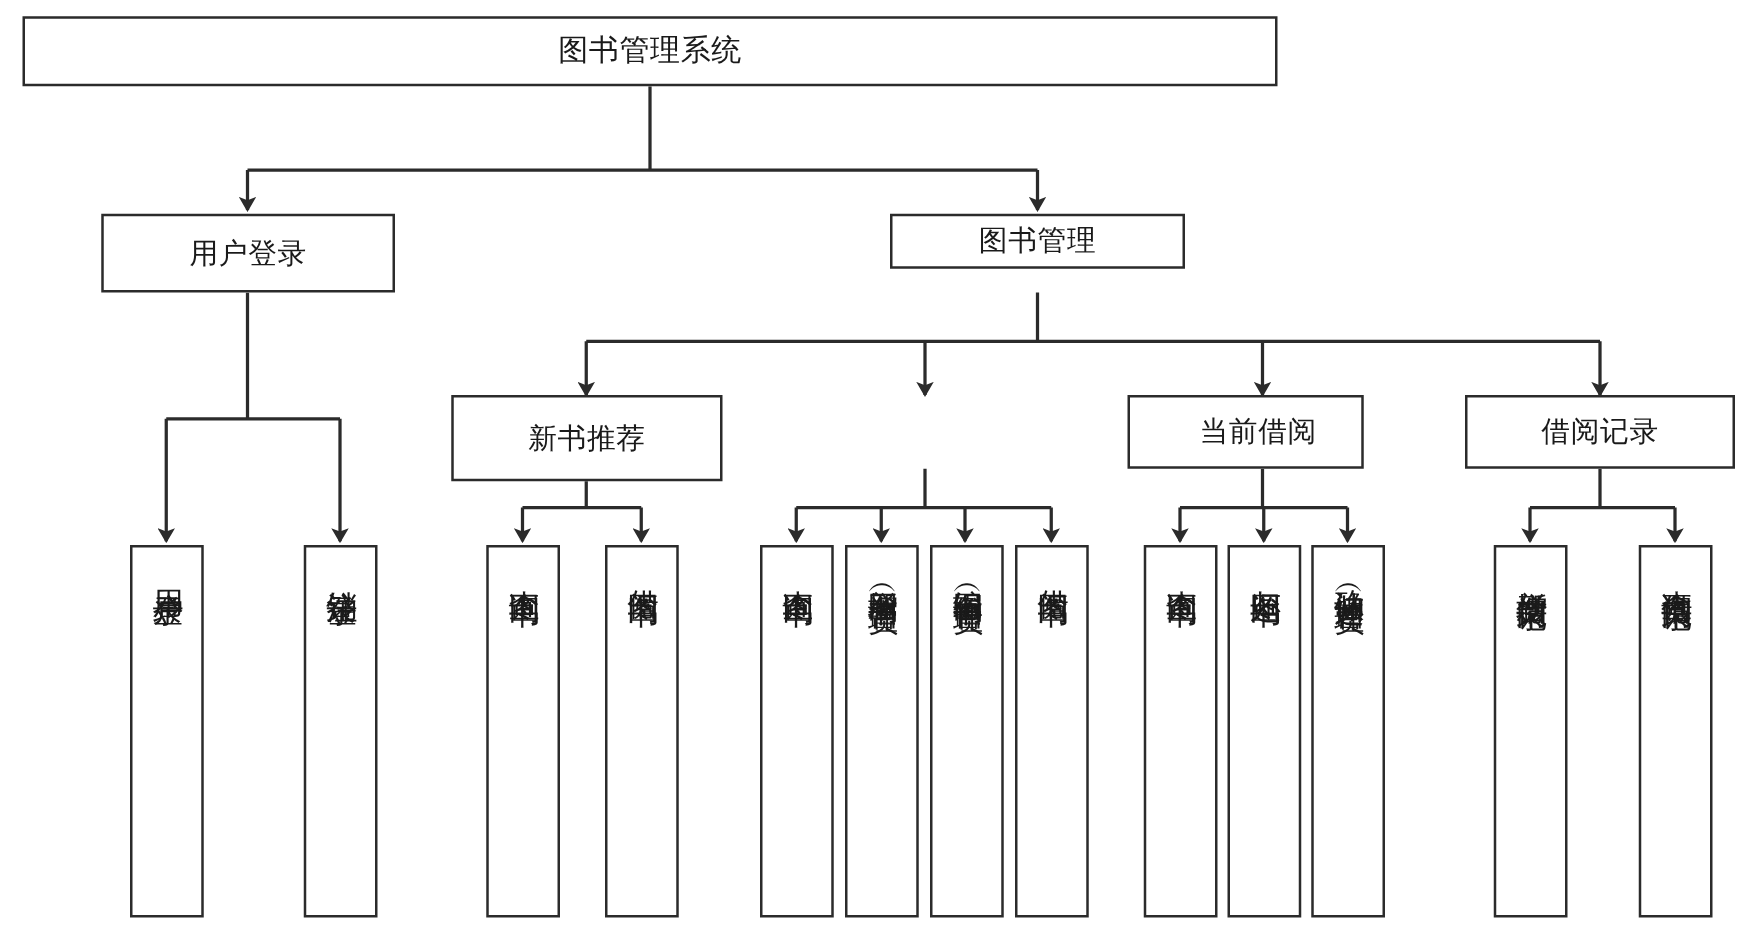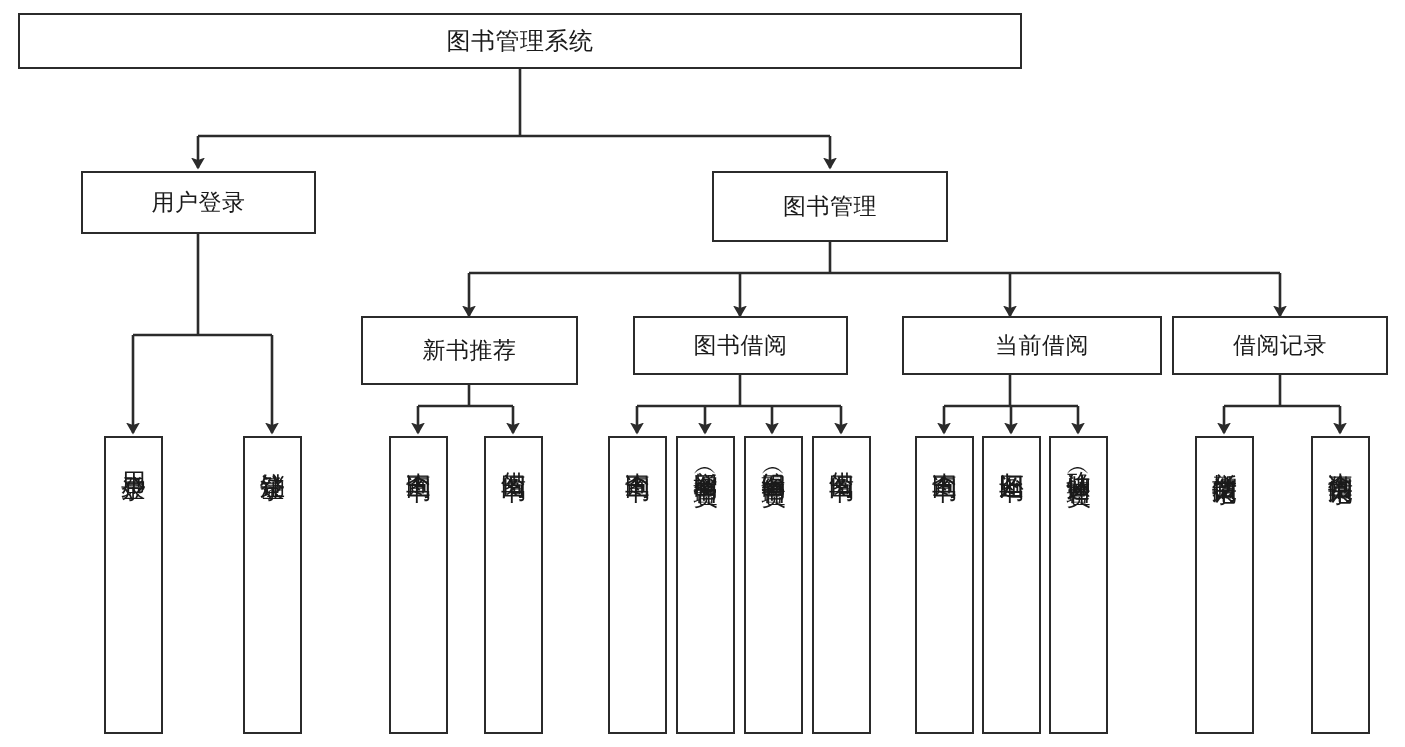--- a/index.html
+++ b/index.html
@@ -112,31 +112,28 @@
     </g>
   </svg>
 
   <div class="node horiz root" style="left:18px;top:13px;width:1004px;height:56px;">
     <span class="label">图书管理系统</span>
   </div>
 
   <div class="node horiz" style="left:81px;top:171px;width:235px;height:63px;">
     <span class="label">用户登录</span>
   </div>
-  <div class="node horiz" style="left:712px;top:171px;width:236px;height:71px;">
+  <div class="node horiz" style="left:712px;top:171px;width:236px;height:44px;">
     <span class="label">图书管理</span>
   </div>
 
   <div class="node horiz" style="left:361px;top:316px;width:217px;height:69px;">
     <span class="label">新书推荐</span>
   </div>
-  <div class="node horiz" style="left:633px;top:316px;width:215px;height:59px;">
-    <span class="label">图书借阅</span>
-  </div>
-  <div class="node horiz" style="left:902px;top:316px;width:260px;height:59px;padding-left:20px;">
+  <div class="node horiz" style="left:902px;top:316px;width:189px;height:59px;padding-left:20px;">
     <span class="label">当前借阅</span>
   </div>
   <div class="node horiz" style="left:1172px;top:316px;width:216px;height:59px;justify-content:center;">
     <span class="label">借阅记录</span>
   </div>
 
   <div class="node vert" style="left:104px;top:436px;width:59px;height:298px;">
     <span class="label">用户登录</span>
   </div>
   <div class="node vert" style="left:243px;top:436px;width:59px;height:298px;">

